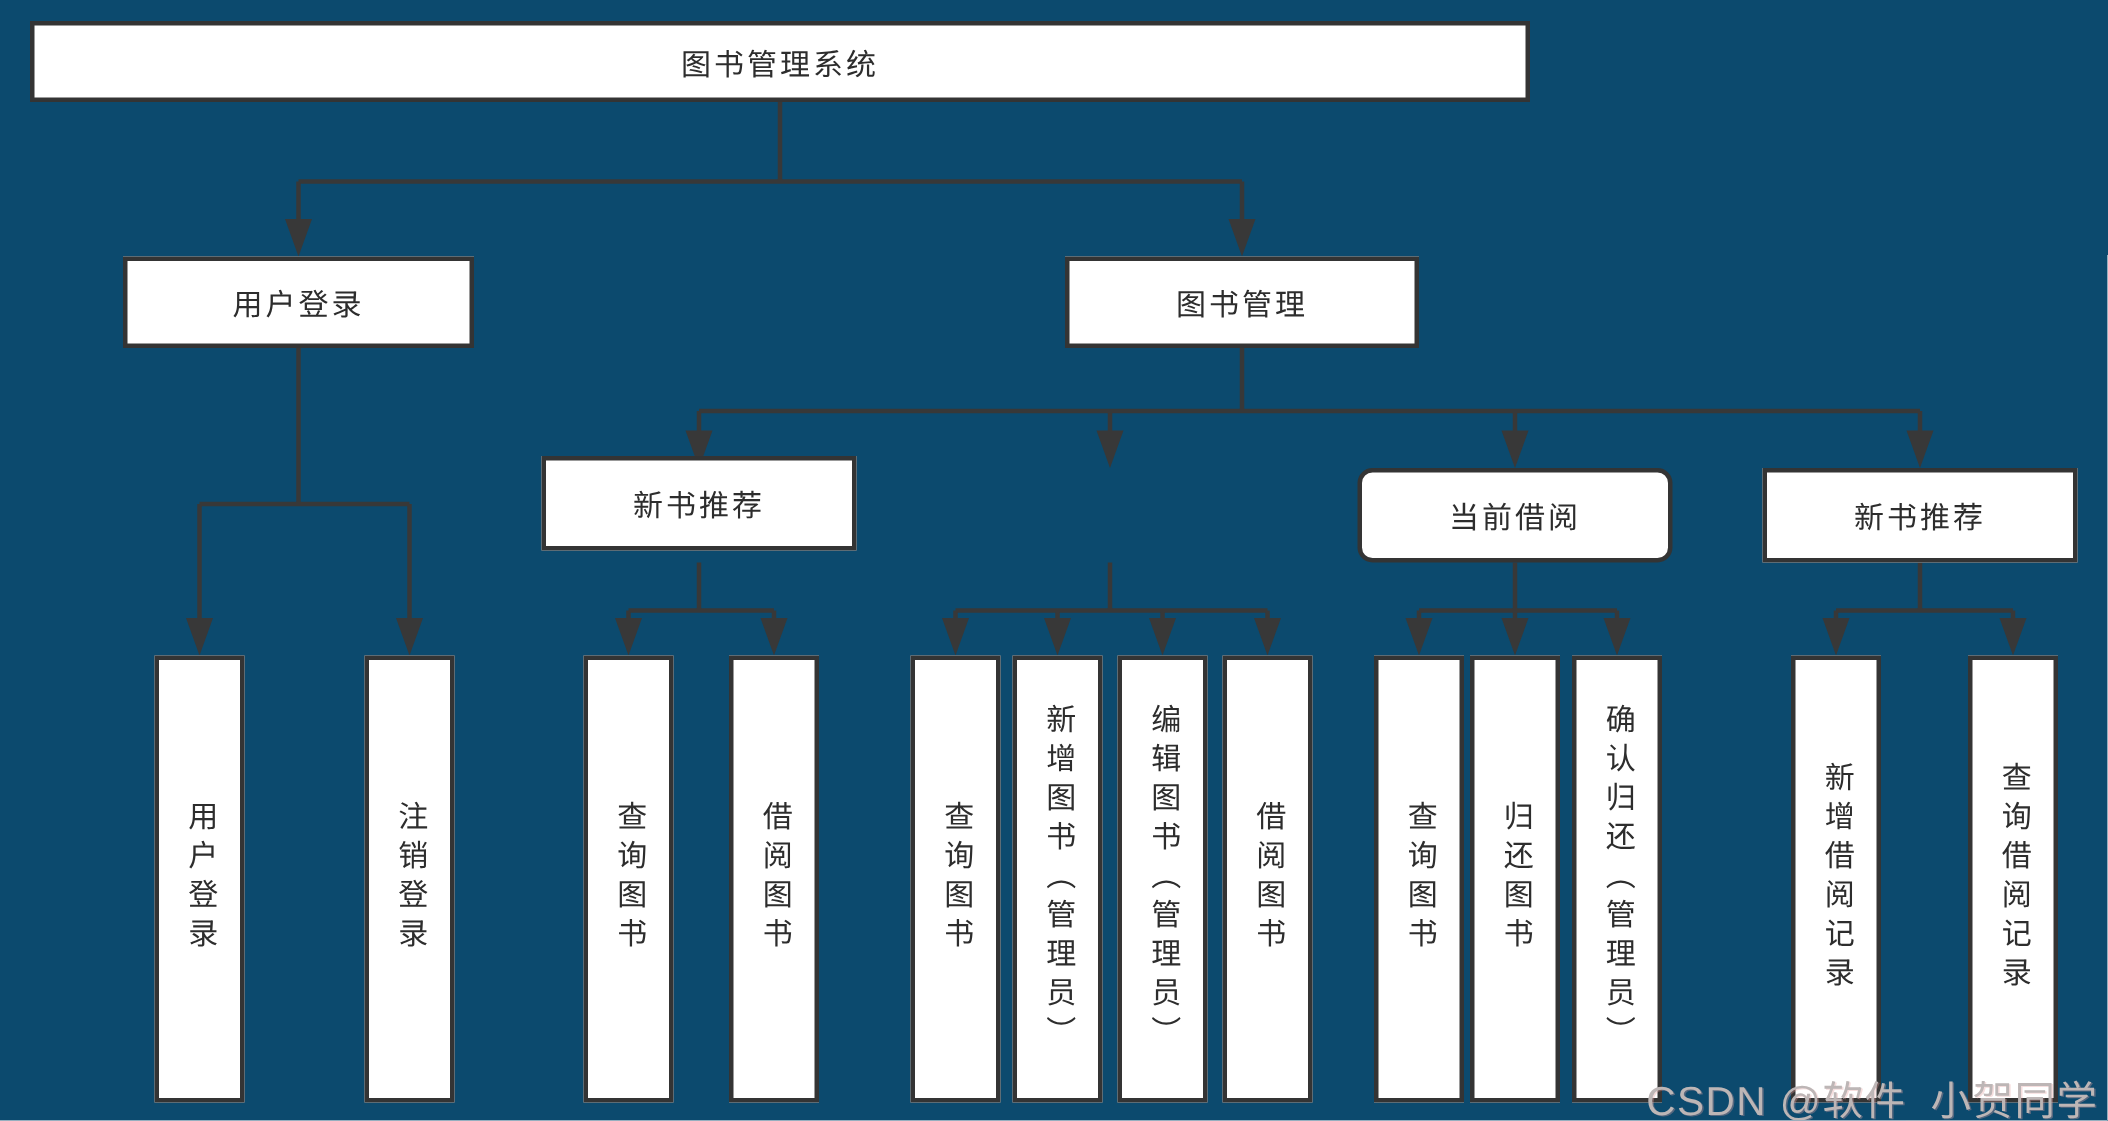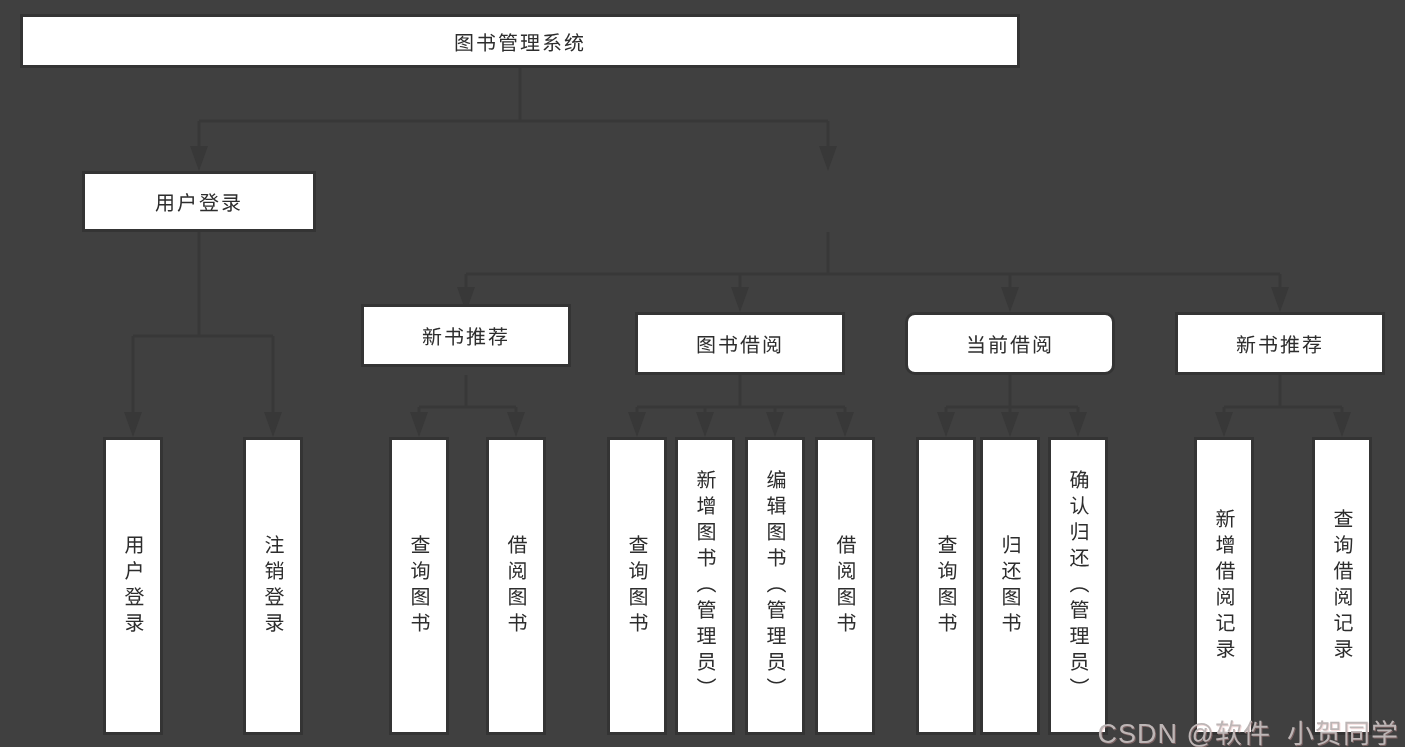--- a/index.html
+++ b/index.html
@@ -4,21 +4,21 @@
 <style>
   html, body {
     margin: 0;
     padding: 0;
     background: #ffffff;
   }
   .stage {
     position: relative;
     width: 1405px;
     height: 747px;
-    background: #404040;
+    background: #0c4a6e;
     overflow: hidden;
     font-family: "Liberation Sans", "DejaVu Sans", sans-serif;
     color: #2d2d2d;
   }
   .connectors {
     position: absolute;
     left: 0;
     top: 0;
     width: 1405px;
     height: 747px;
@@ -107,26 +107,26 @@
     </g>
   </svg>
 
   <div class="node" style="left:20px; top:14px; width:1000px; height:54px;">
     <span class="h-label">图书管理系统</span>
   </div>
 
   <div class="node" style="left:82px; top:171px; width:234px; height:61px;">
     <span class="h-label">用户登录</span>
   </div>
+  <div class="node" style="left:710px; top:171px; width:236px; height:61px;">
+    <span class="h-label">图书管理</span>
+  </div>
 
   <div class="node" style="left:361px; top:304px; width:210px; height:63px;">
     <span class="h-label">新书推荐</span>
-  </div>
-  <div class="node" style="left:635px; top:312px; width:210px; height:63px;">
-    <span class="h-label">图书借阅</span>
   </div>
   <div class="node" style="left:905px; top:312px; width:210px; height:63px;border-radius:10px;">
     <span class="h-label">当前借阅</span>
   </div>
   <div class="node" style="left:1175px; top:312px; width:210px; height:63px;">
     <span class="h-label">新书推荐</span>
   </div>
 
   <div class="node leaf" style="left:103px; top:437px; width:60px; height:298px;">
     <span class="v-label">用户登录</span>

